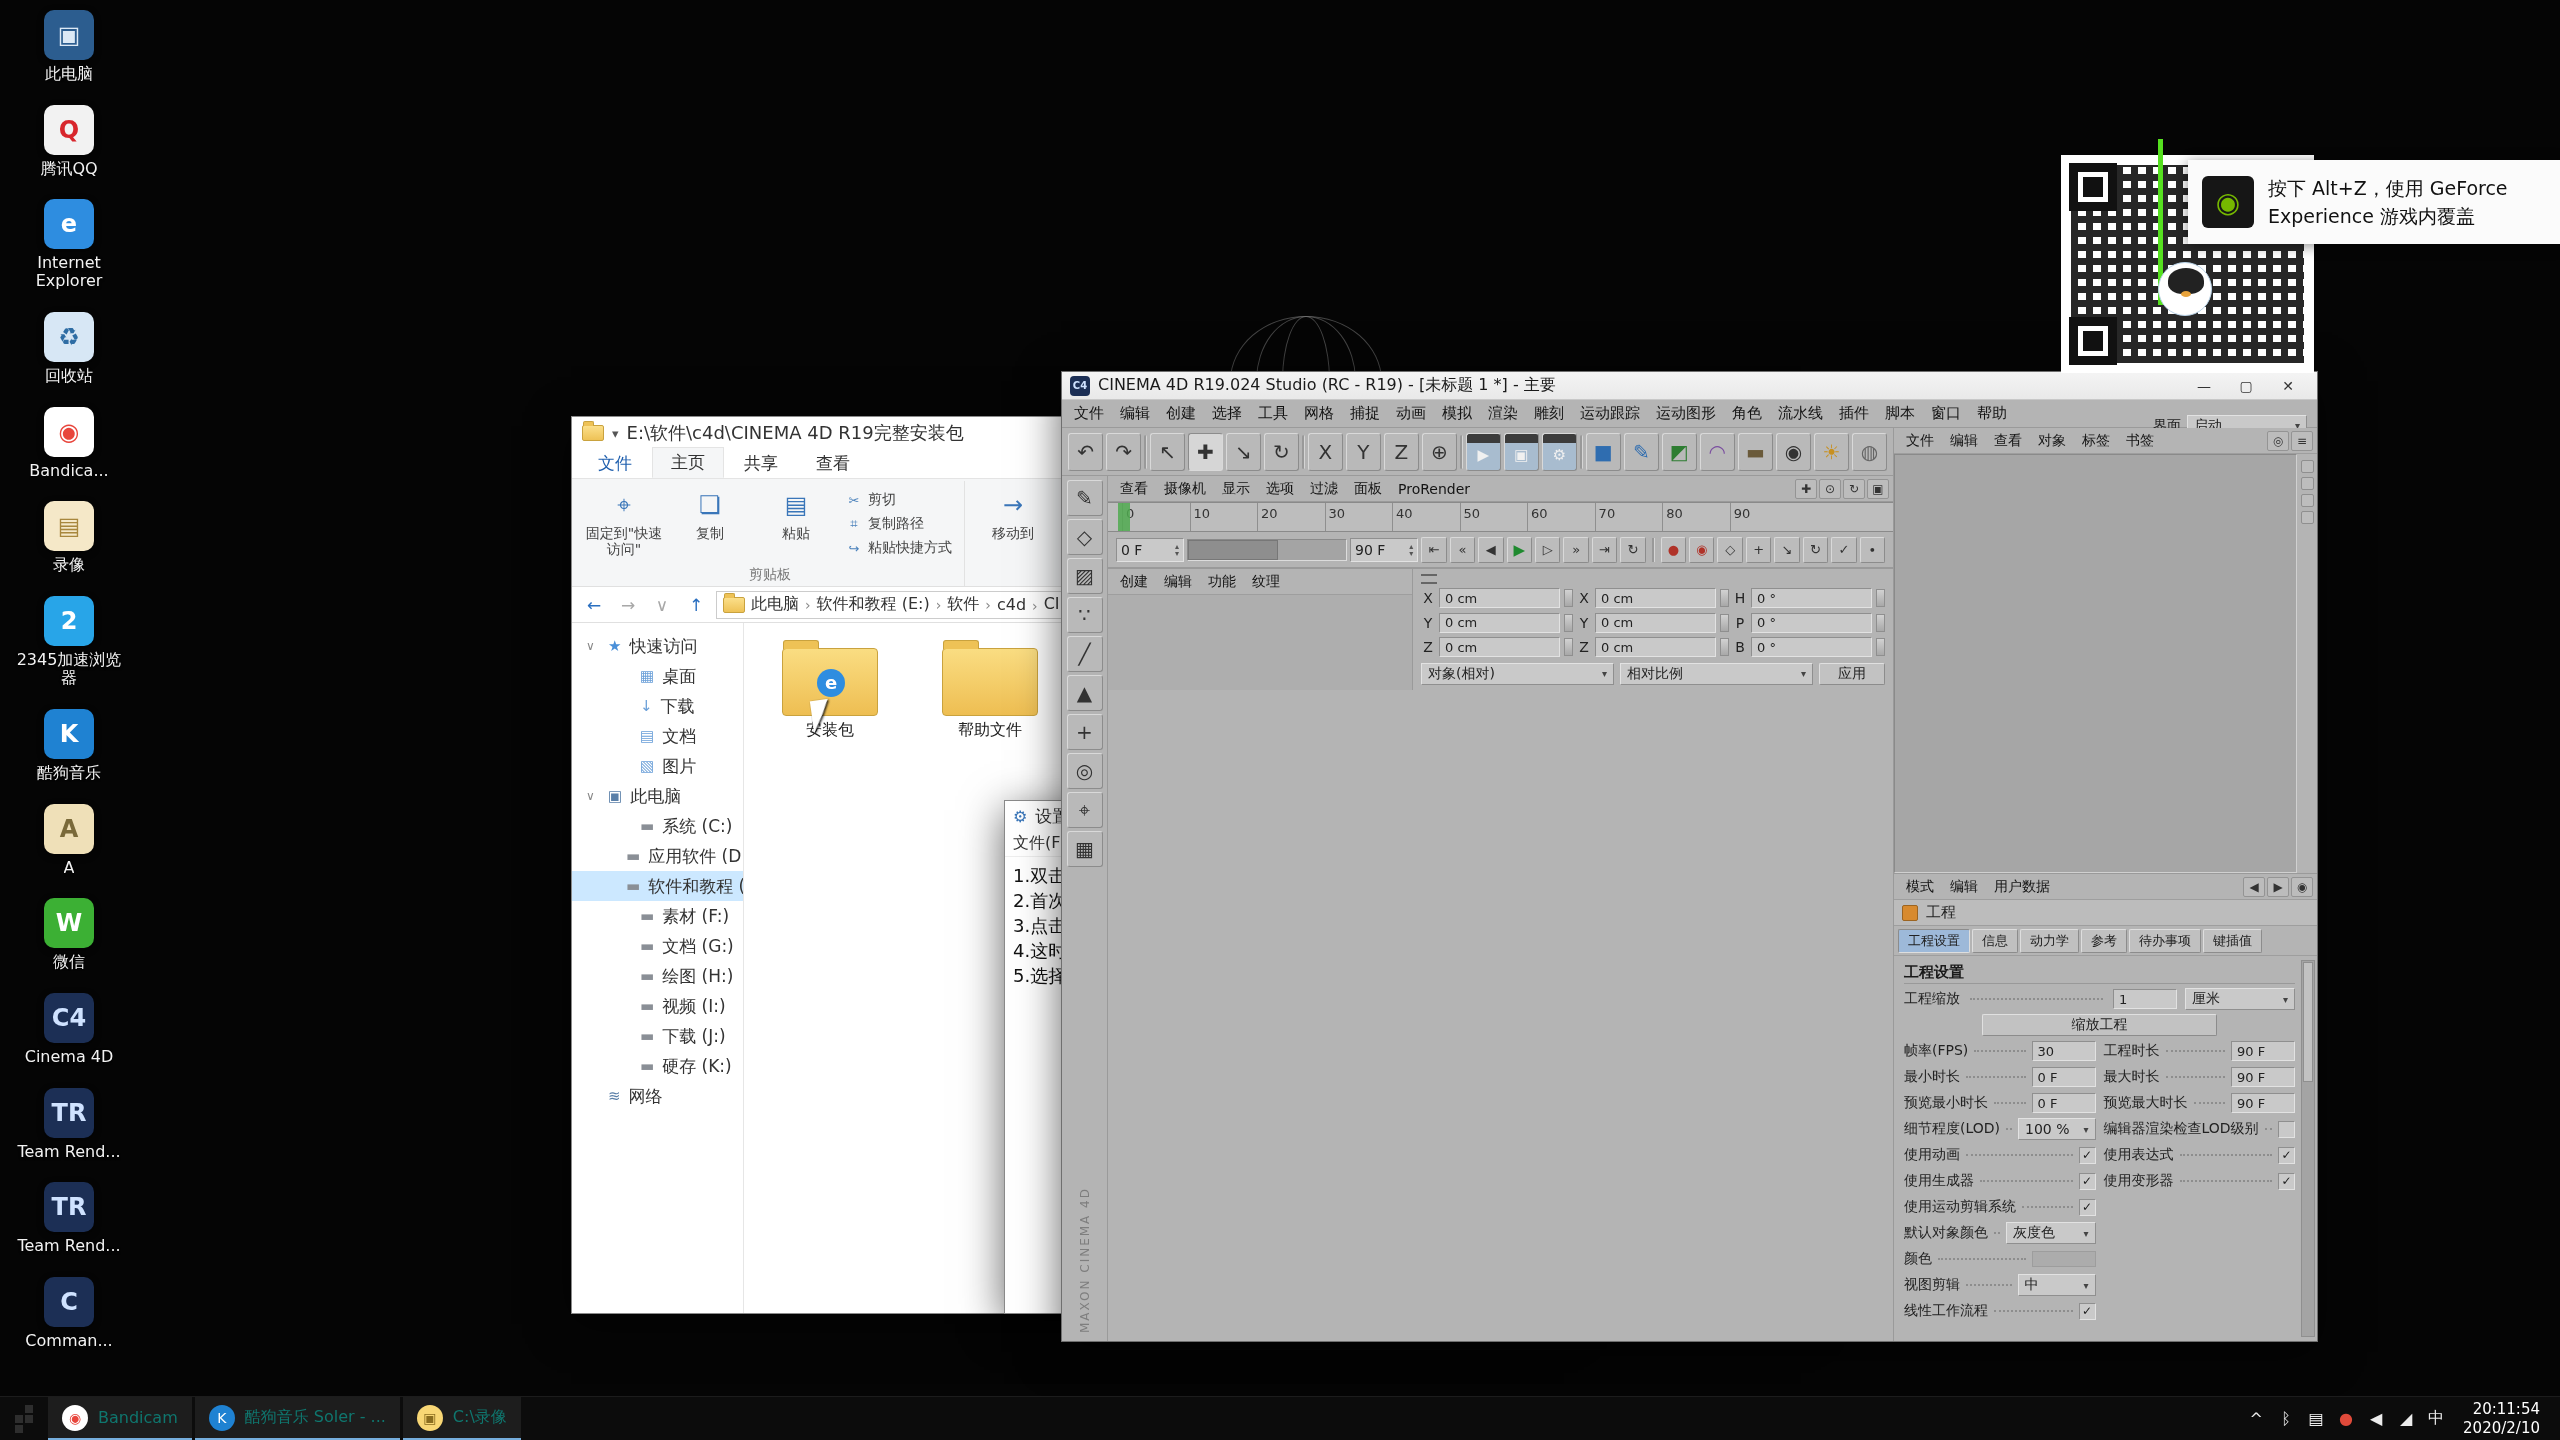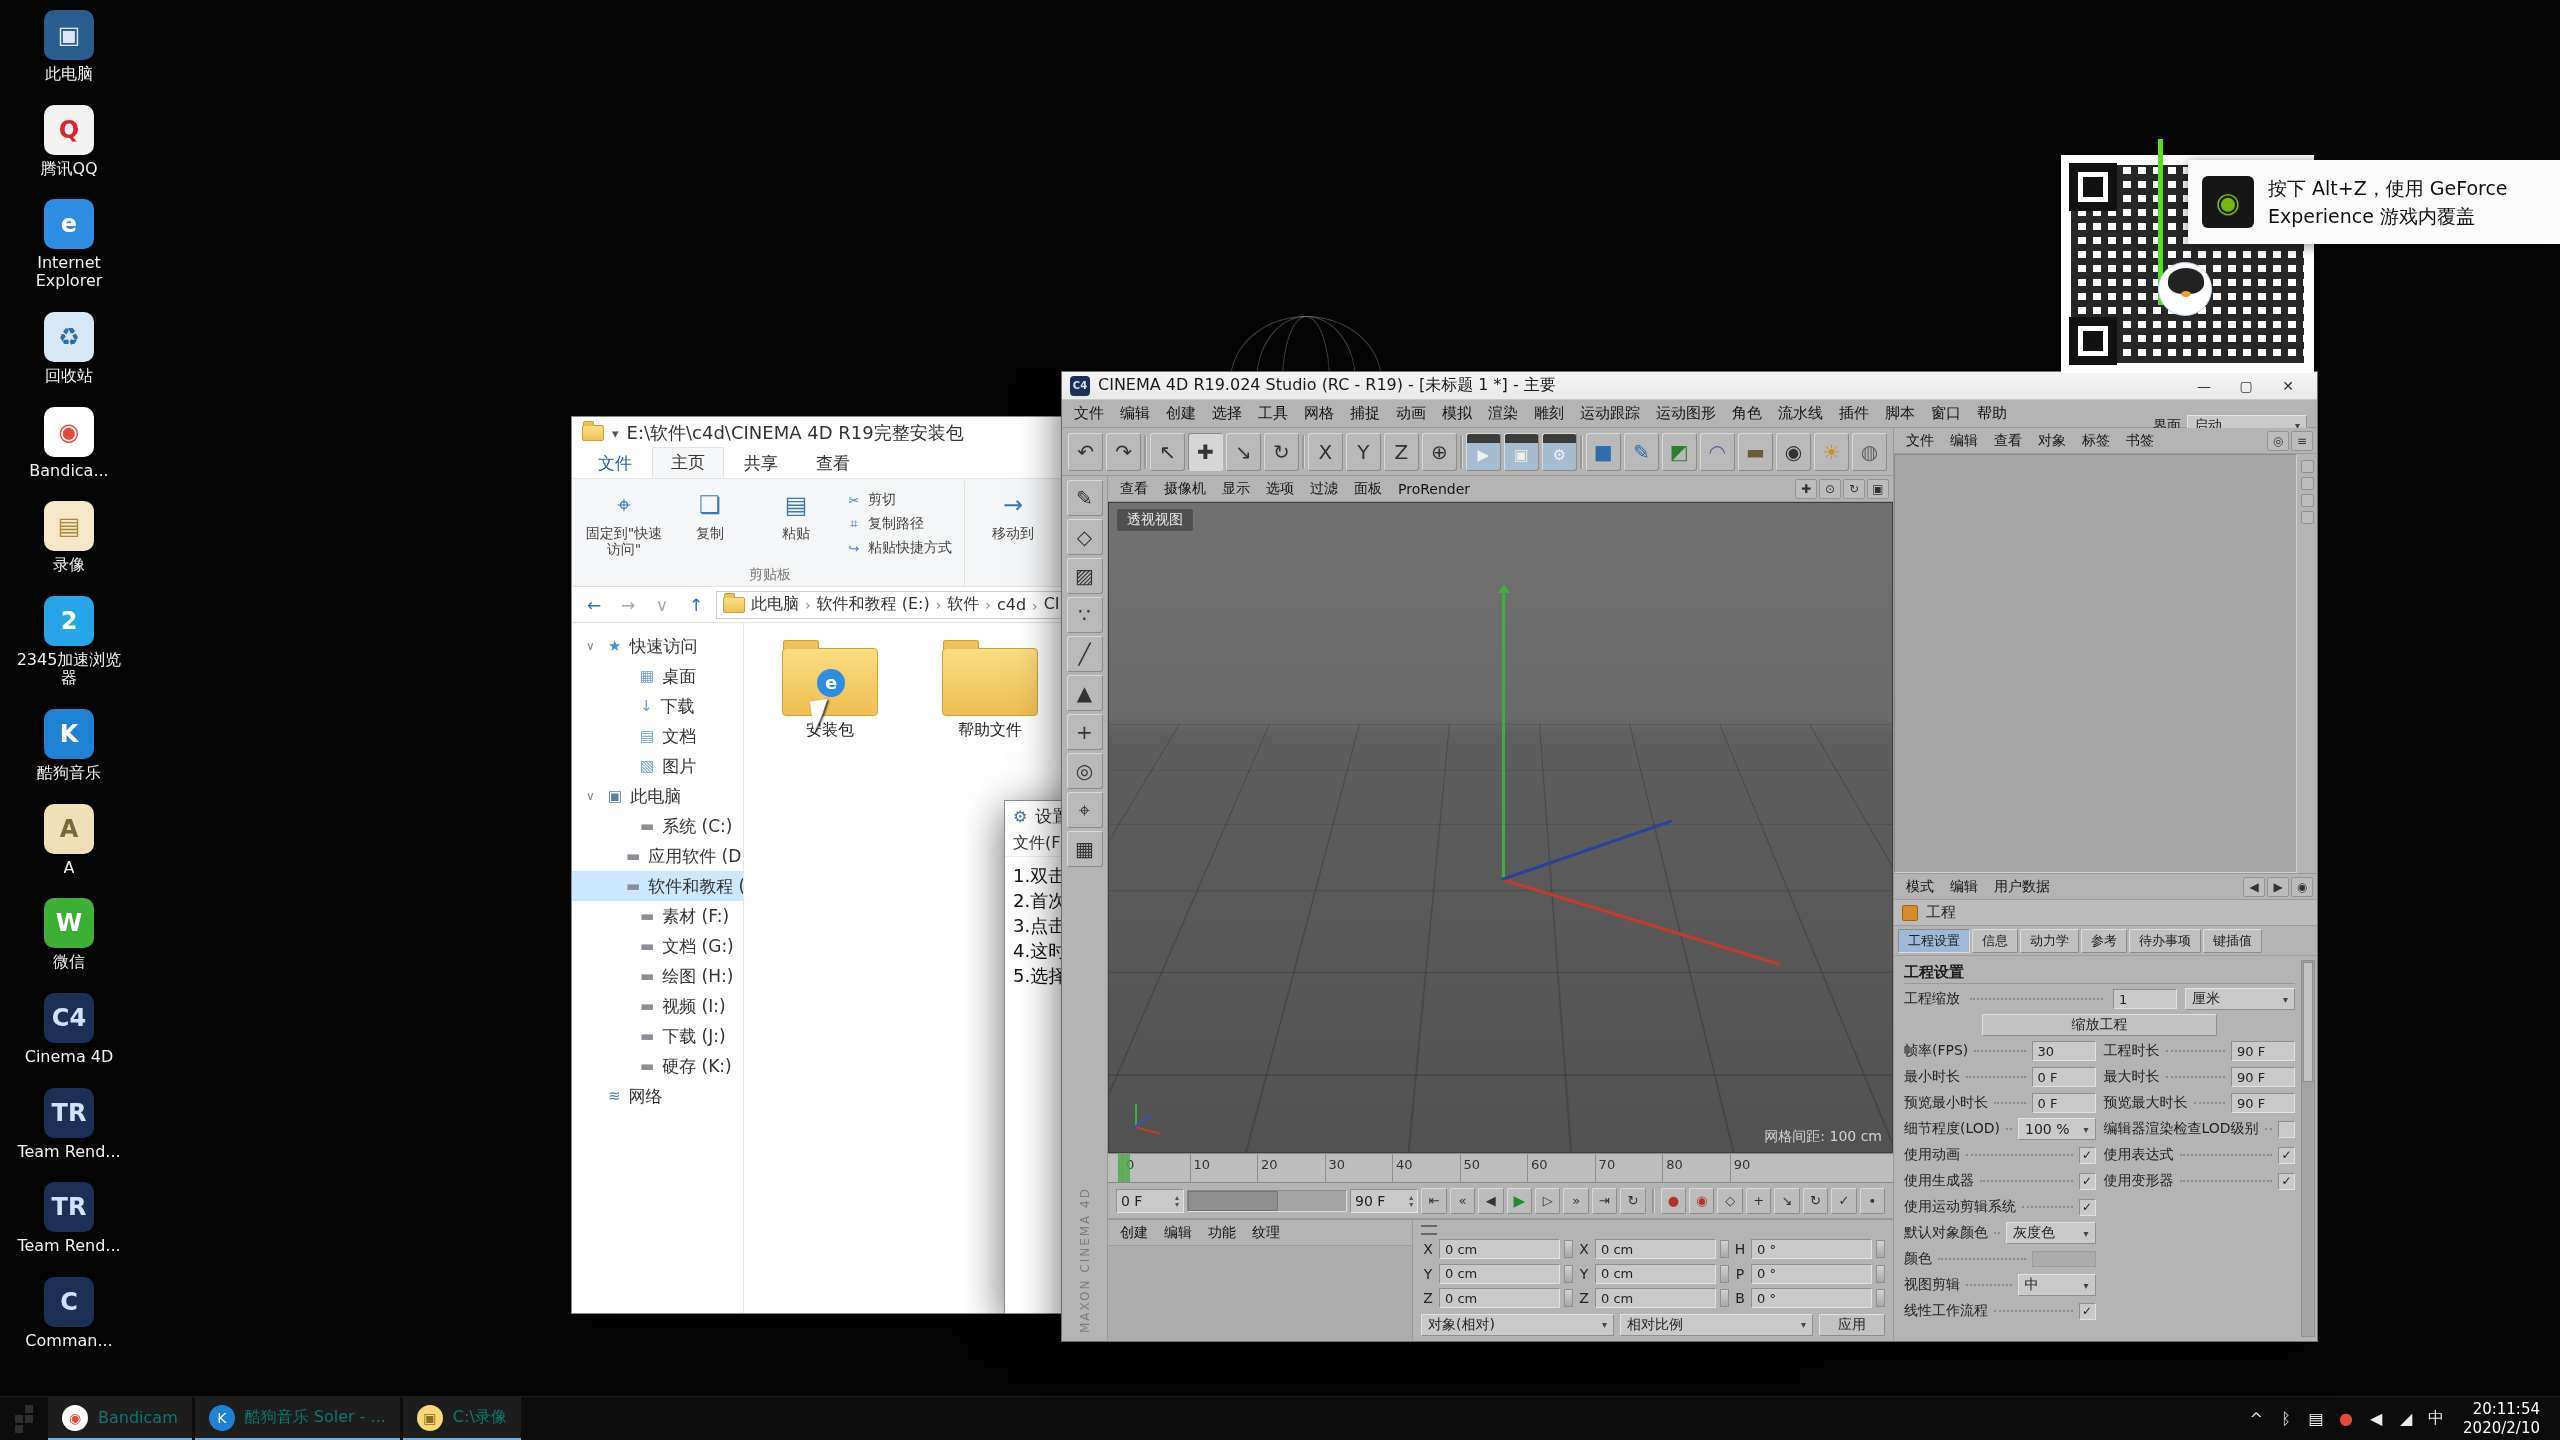--- a/index.html
+++ b/index.html
@@ -698,33 +698,20 @@
               </span>
               <span class="ctile">
                 <b>⊙</b>
               </span>
               <span class="ctile">
                 <b>↻</b>
               </span>
               <span class="ctile">
                 <b>▣</b>
               </span>
-          </div>
-          <div class="viewport">
-            <div class="vp-ground"></div>
-            <i class="axis y"></i>
-            <i class="axis x"></i>
-            <i class="axis z"></i>
-            <span class="vp-label">透视视图</span>
-            <div class="gizmo">
-                <i class="gy"></i>
-                <i class="gx"></i>
-                <i class="gz"></i>
-              </div>
-            <span class="vp-grid-label">网格间距: 100 cm</span>
           </div>
           <div class="ruler">
             <i class="marker"></i>
             <div class="ticks">
               <span class="tick">0</span>
                 <span class="tick">10</span>
                 <span class="tick">20</span>
                 <span class="tick">30</span>
                 <span class="tick">40</span>
                 <span class="tick">50</span>

